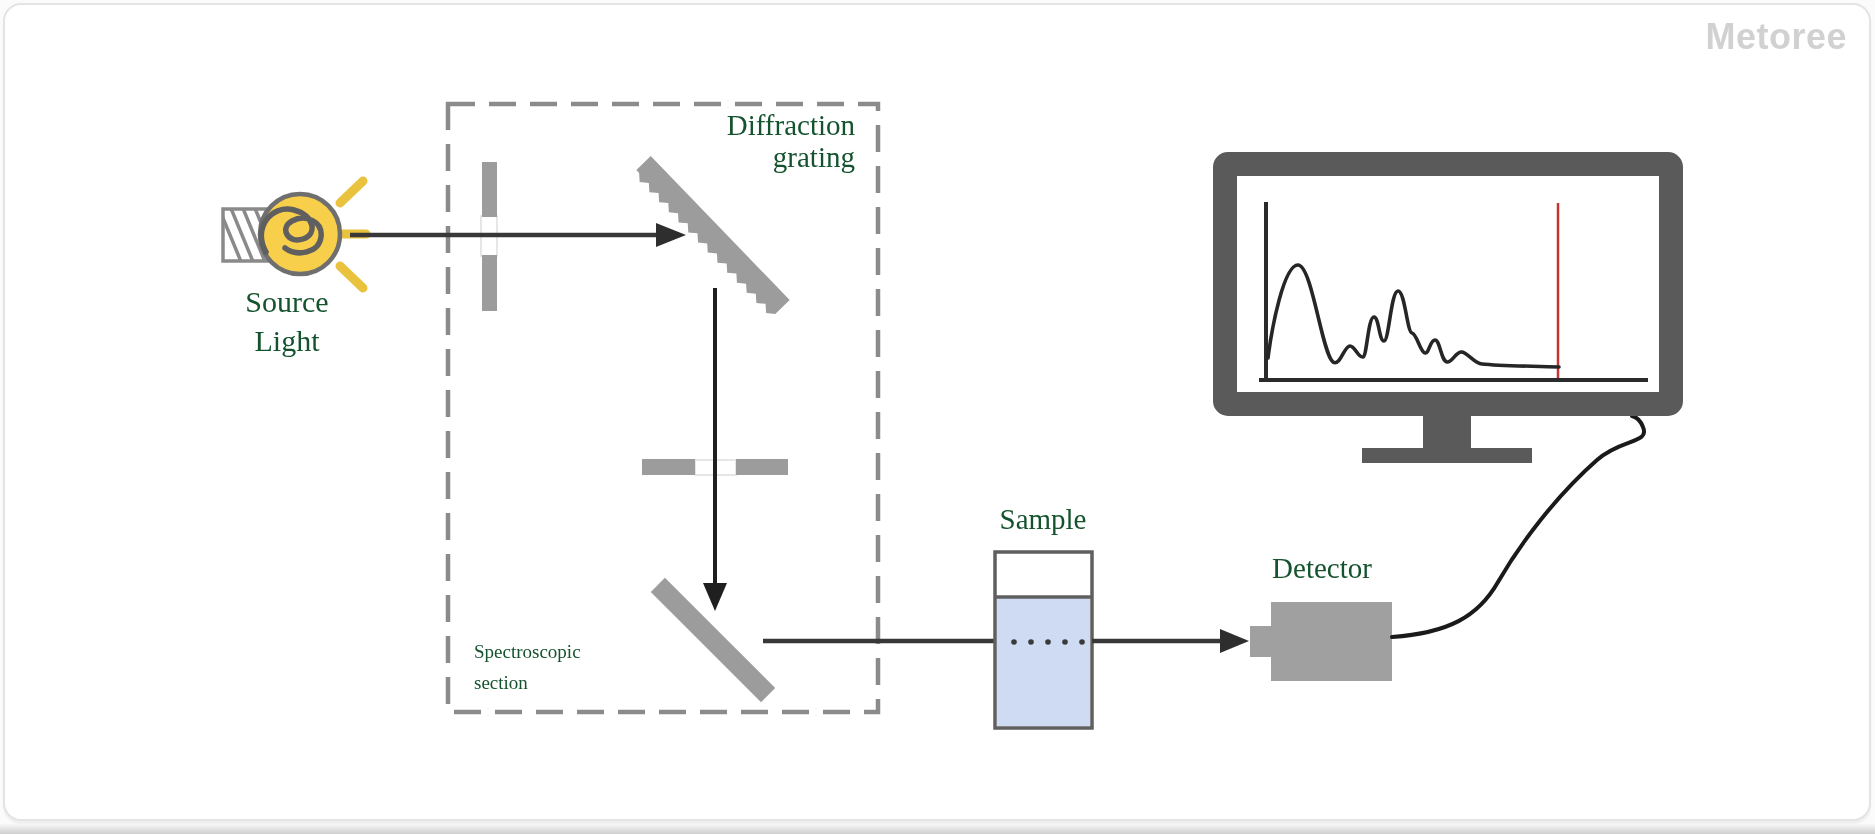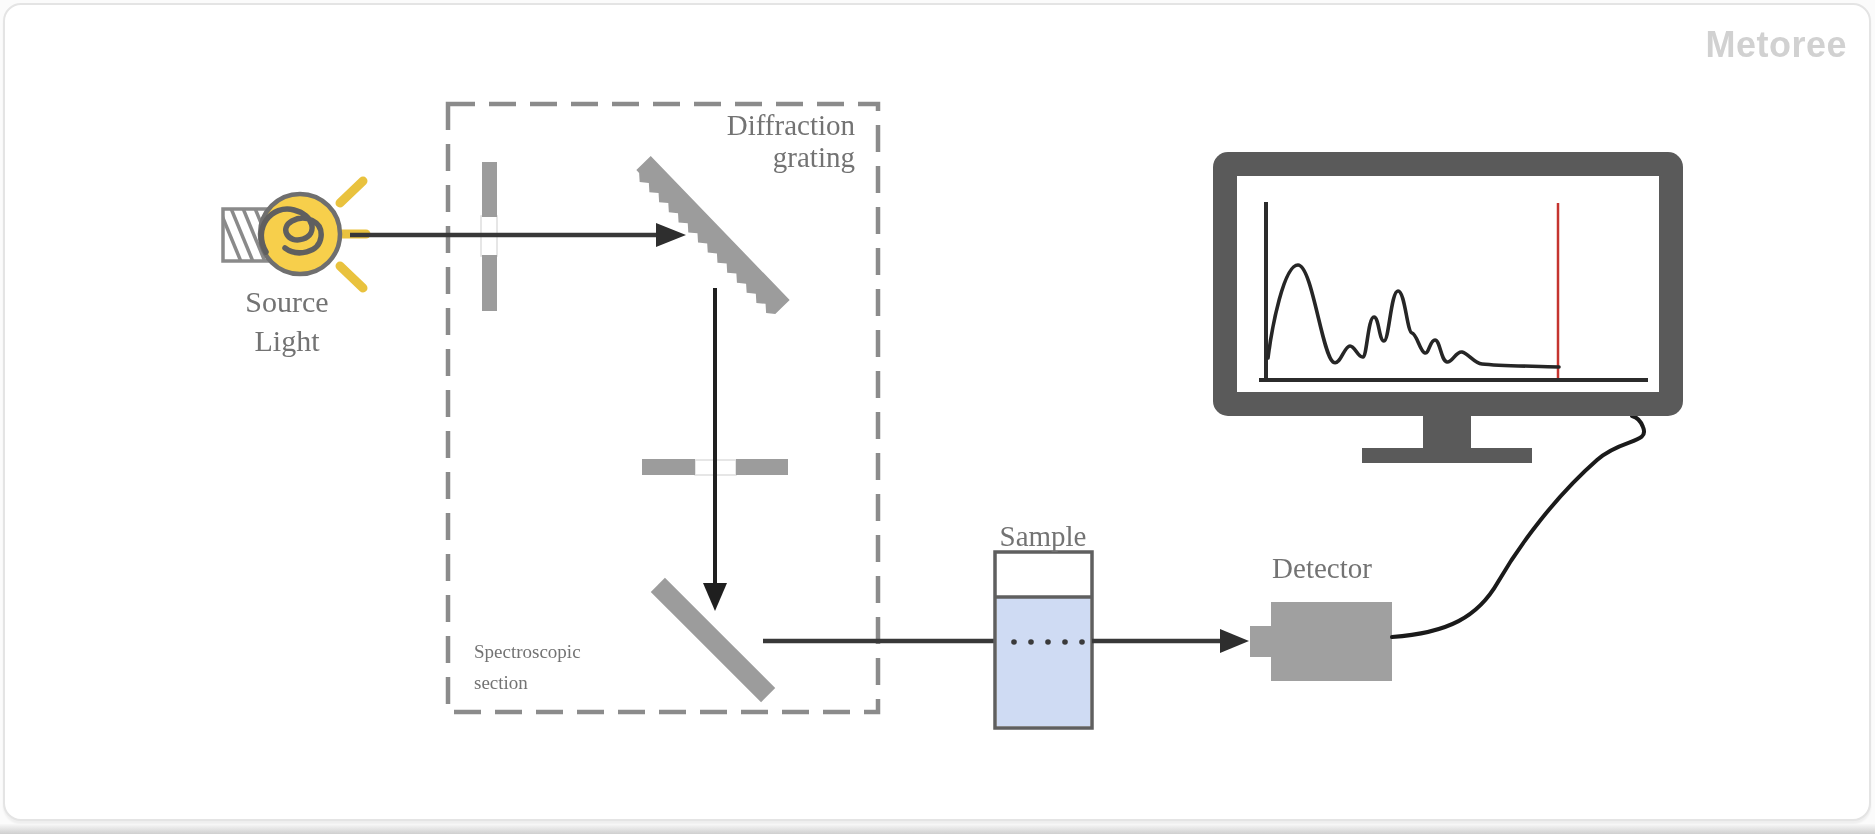--- a/index.html
+++ b/index.html
@@ -13,31 +13,31 @@
     position:absolute;left:3px;top:3px;width:1864px;height:814px;
     background:#ffffff;border:2px solid #e4e4e4;border-radius:18px;
     box-shadow:0 3px 2px rgba(0,0,0,0.05);
   }
   .bottom-shadow{
     position:absolute;left:0;top:824px;width:1875px;height:10px;
     background:linear-gradient(#f8f8f8,#cfcfcf);
   }
   .diagram-svg{position:absolute;left:0;top:0;width:1875px;height:834px;}
   .label{
-    position:absolute;color:#737373;font-size:30px;line-height:34px;
+    position:absolute;color:#14532d;font-size:30px;line-height:34px;
     white-space:nowrap;
   }
   .label span{display:block;}
   .lbl-light{left:197px;top:282px;width:180px;text-align:center;line-height:39px;}
   .lbl-grating{left:640px;top:109px;width:215px;text-align:right;font-size:29px;line-height:32px;}
   .lbl-spectro{left:474px;top:636px;width:300px;text-align:left;font-size:19px;line-height:31px;}
-  .lbl-sample{left:963px;top:502px;width:160px;text-align:center;font-size:29px;margin-top:17px;}
+  .lbl-sample{left:963px;top:502px;width:160px;text-align:center;font-size:29px;}
   .lbl-detector{left:1242px;top:551px;width:160px;text-align:center;font-size:29px;}
   .logo{
-    position:absolute;left:1655px;top:24px;width:192px;text-align:right;
+    position:absolute;left:1655px;top:16px;width:192px;text-align:right;
     font-family:"Liberation Sans","DejaVu Sans",sans-serif;
     font-weight:bold;font-size:36px;color:#d1d1d1;letter-spacing:0.5px;
   }
 </style>
 </head>
 <body>
 
 <div class="canvas">
 
   <div class="card"></div>

